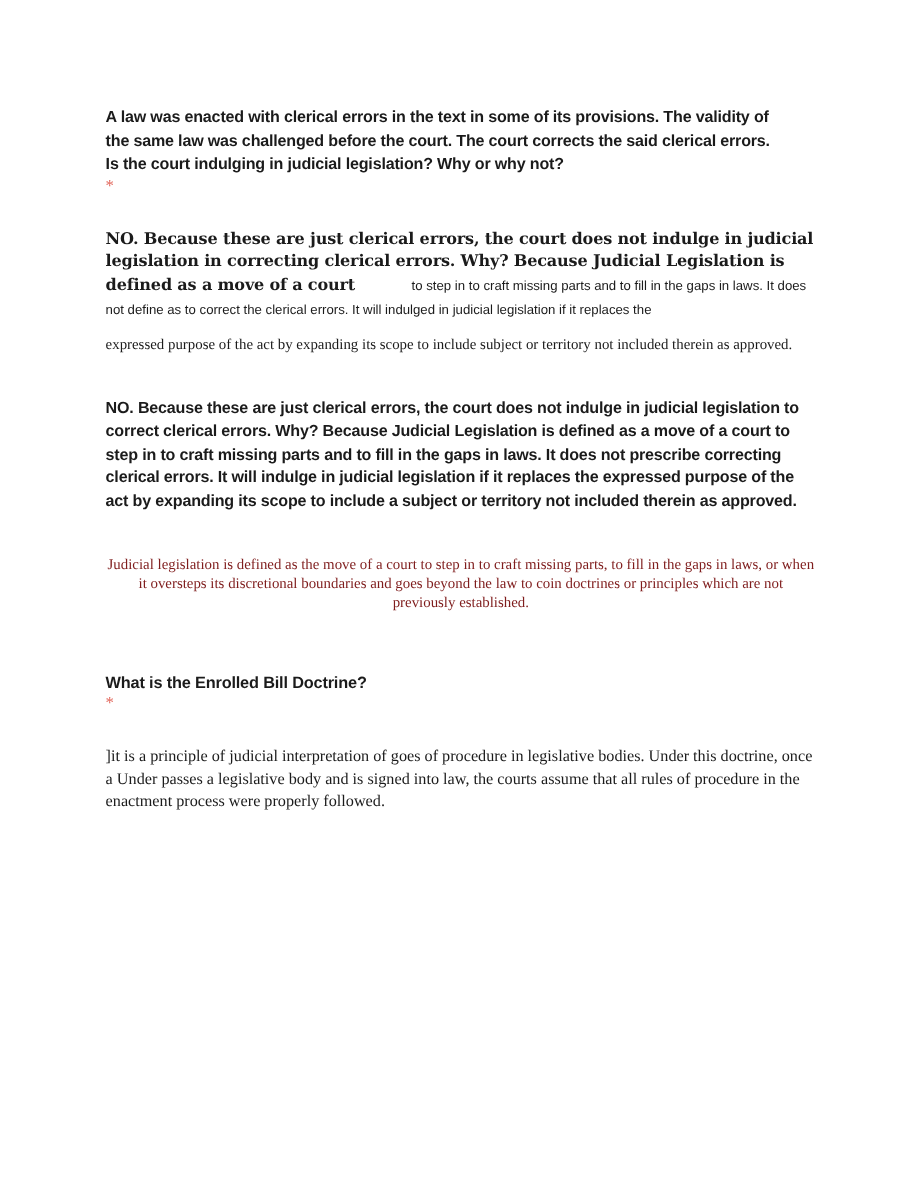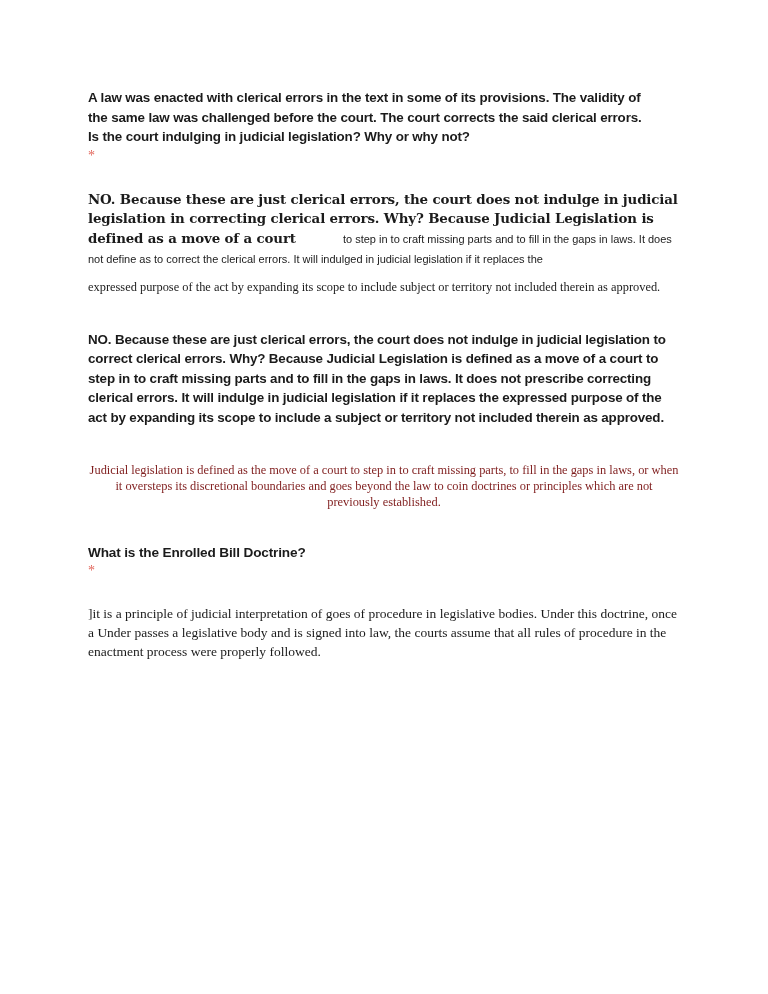--- a/index.html
+++ b/index.html
@@ -100,21 +100,21 @@
     font-family: "Liberation Serif", "DejaVu Serif", serif;
     font-size: 12.4px;
     line-height: 16.4px;
     width: 592px;
     color: #7f1d1d;
     text-align: center;
   }
 
   
   .block-question-2 {
-    margin-top: 32px;
+    margin-top: 48px;
   }
   .block-question-2 .qblock { font-size: 13.6px; }
 
   
   .block-answer-3 {
     margin-top: 26px;
     font-family: "Liberation Serif", "DejaVu Serif", serif;
     font-size: 13.5px;
     line-height: 18.6px;
     width: 592px;

